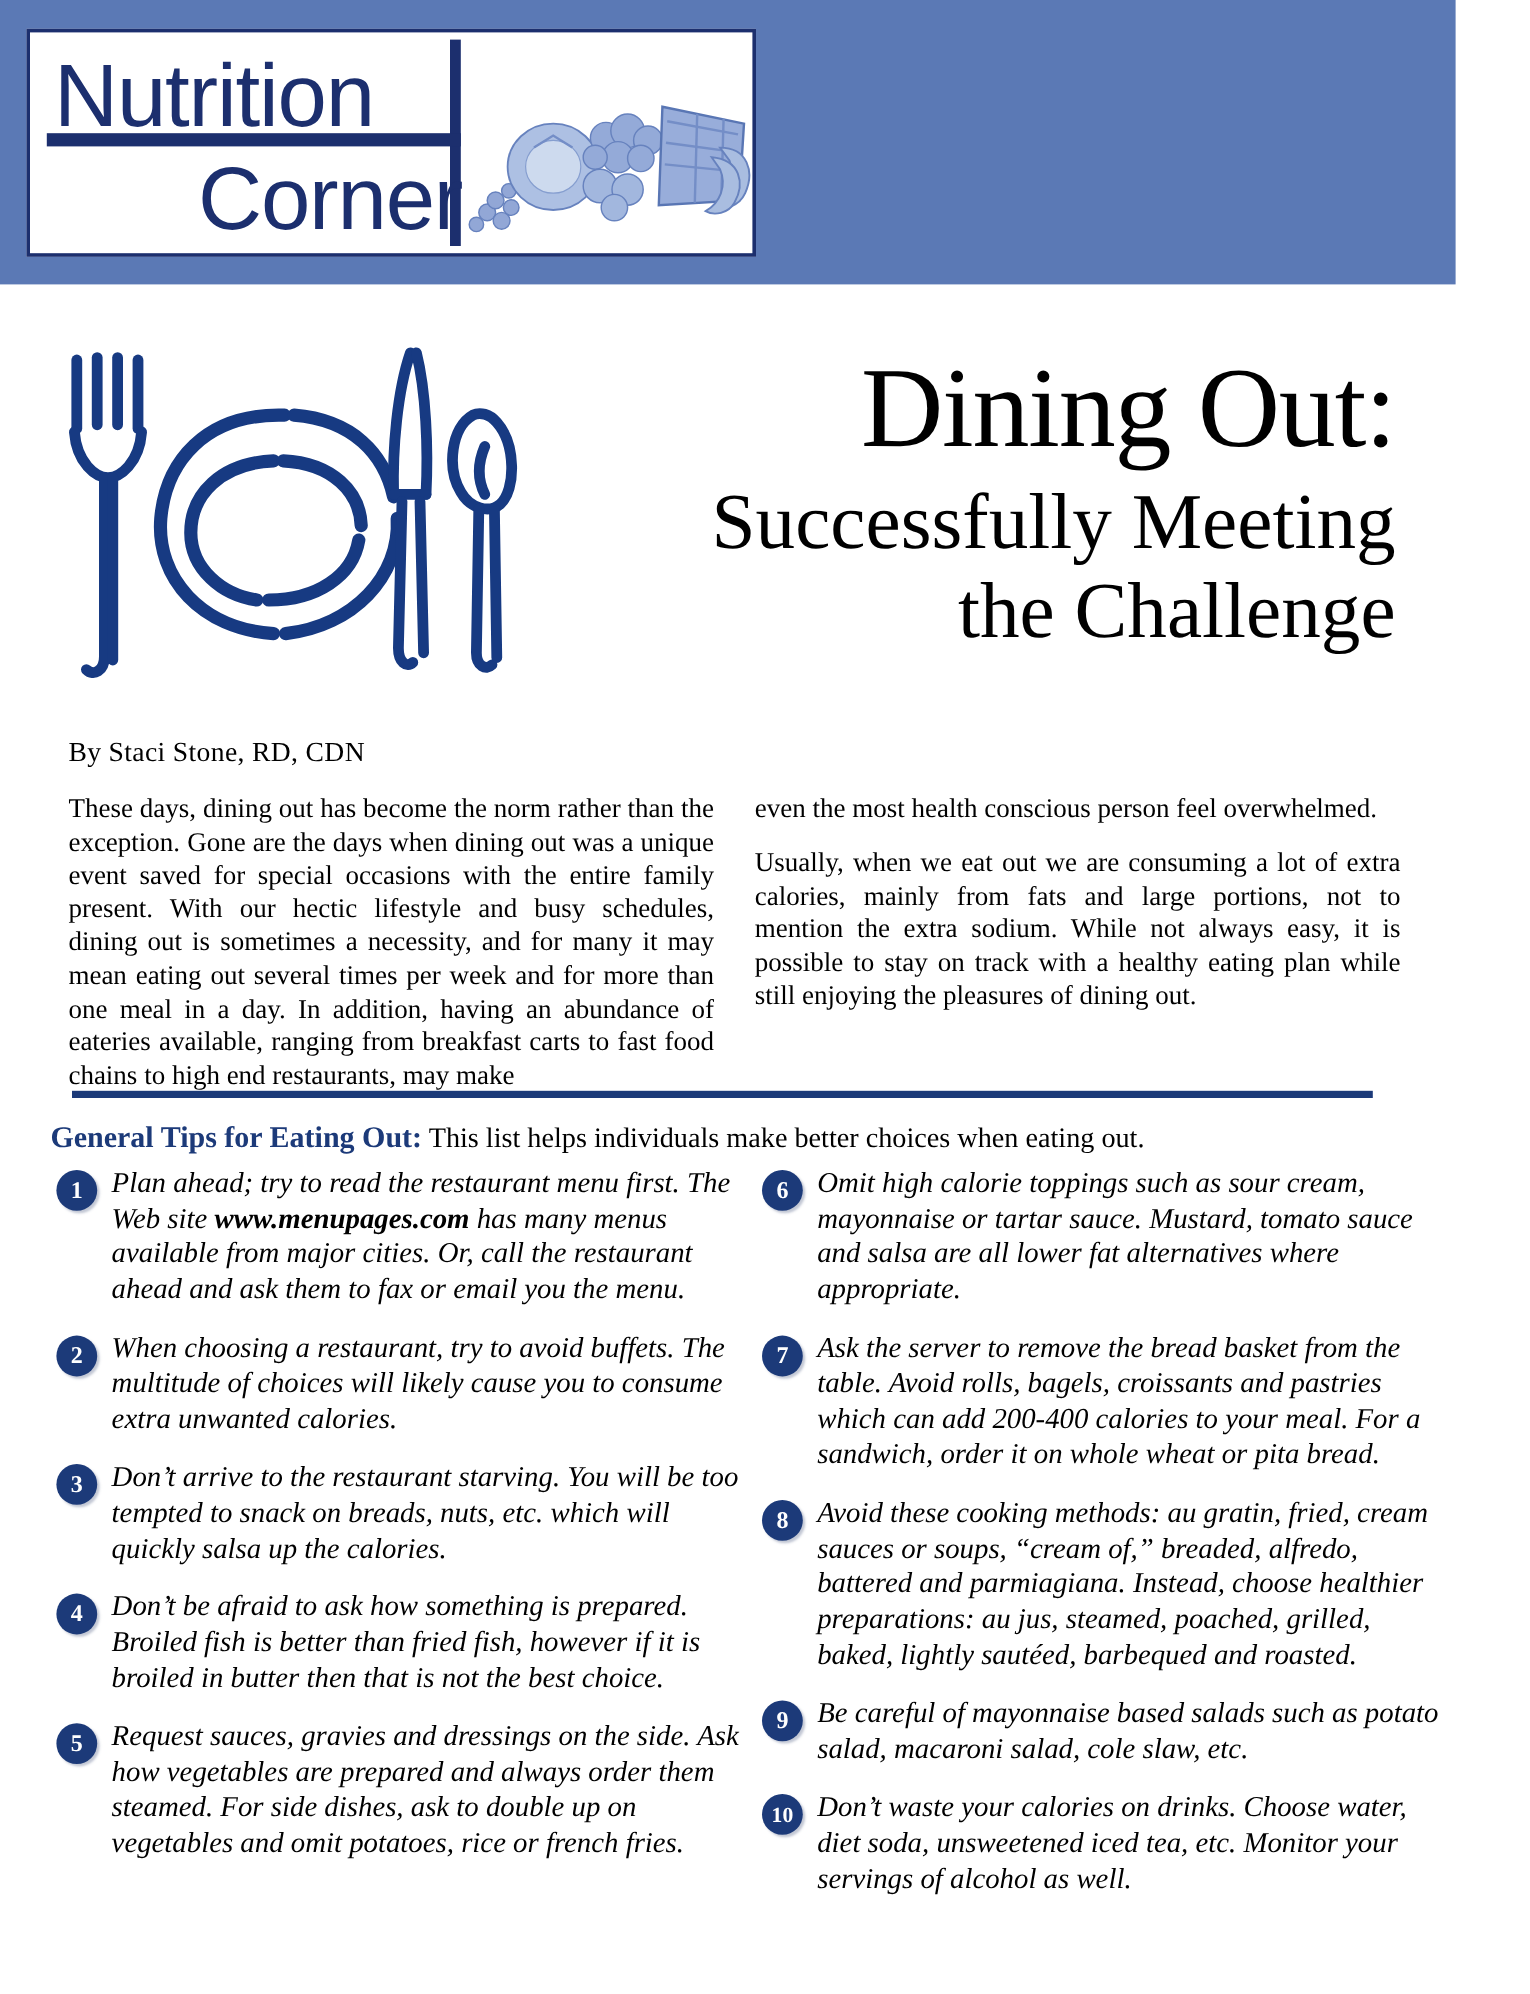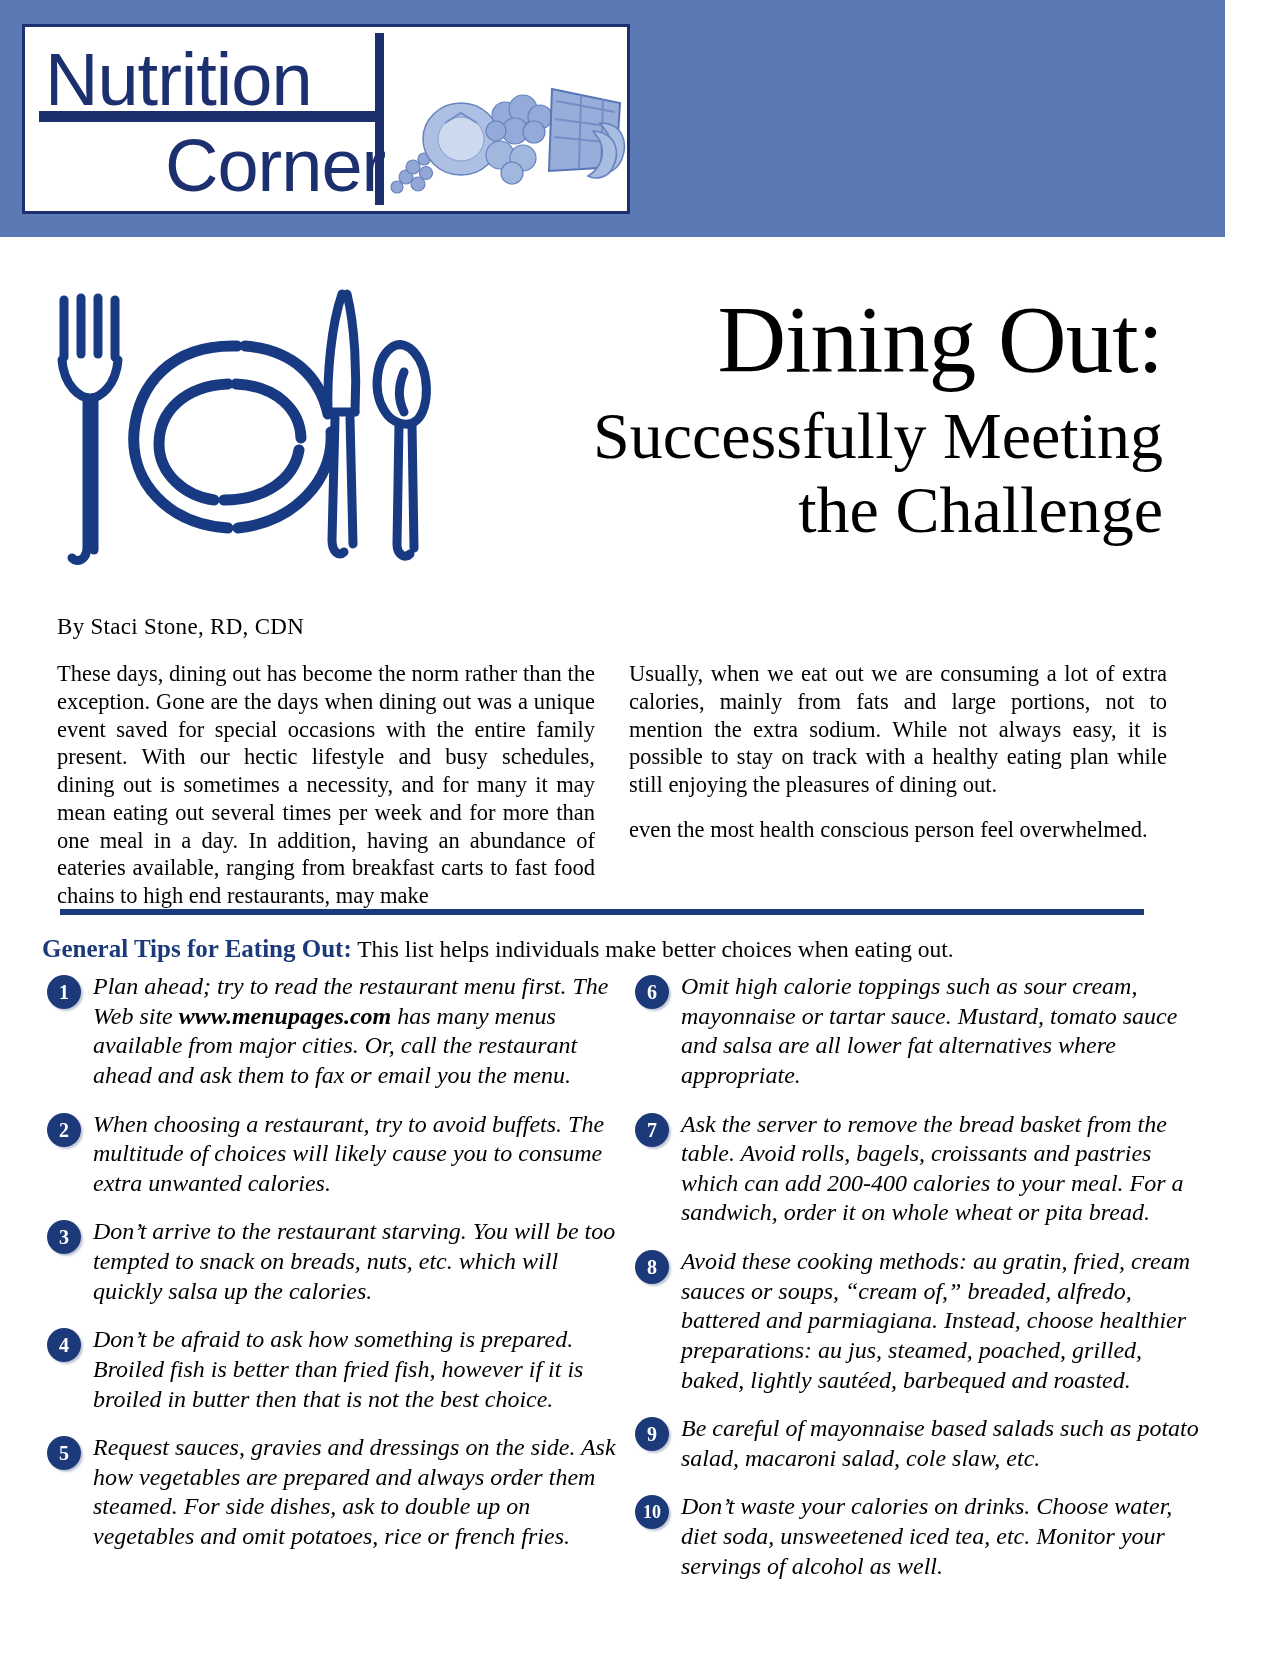--- a/index.html
+++ b/index.html
@@ -17,21 +17,20 @@
   }
 
   
   .header-band {
     position: absolute;
     left: 0;
     top: 0;
     width: 1213px;
     height: 237px;
     background: #5b79b5;
-    padding-left: 12px;
   }
   .logo-box {
     position: absolute;
     left: 22px;
     top: 24px;
     width: 608px;
     height: 190px;
     background: #ffffff;
     border: 3px solid #1c2f6e;
     box-sizing: border-box;
@@ -295,22 +294,22 @@
   </div>
 </div>
 
 <div class="byline">By Staci Stone, RD, CDN</div>
 
 <div class="intro">
   <div class="intro-col">
     <p>These days, dining out has become the norm rather than the exception. Gone are the days when dining out was a unique event saved for special occasions with the entire family present. With our hectic lifestyle and busy schedules, dining out is sometimes a necessity, and for many it may mean eating out several times per week and for more than one meal in a day. In addition, having an abundance of eateries available, ranging from breakfast carts to fast food chains to high end restaurants, may make</p>
   </div>
   <div class="intro-col">
+    <p>even the most health conscious person feel overwhelmed.</p>
     <p>Usually, when we eat out we are consuming a lot of extra calories, mainly from fats and large portions, not to mention the extra sodium. While not always easy, it is possible to stay on track with a healthy eating plan while still enjoying the pleasures of dining out.</p>
-    <p>even the most health conscious person feel overwhelmed.</p>
   </div>
 </div>
 
 <div class="divider"></div>
 
 <div class="tips-heading">
   <b>General Tips for Eating Out:</b><span> This list helps individuals make better choices when eating out.</span>
 </div>
 
 <div class="tips-cols">

